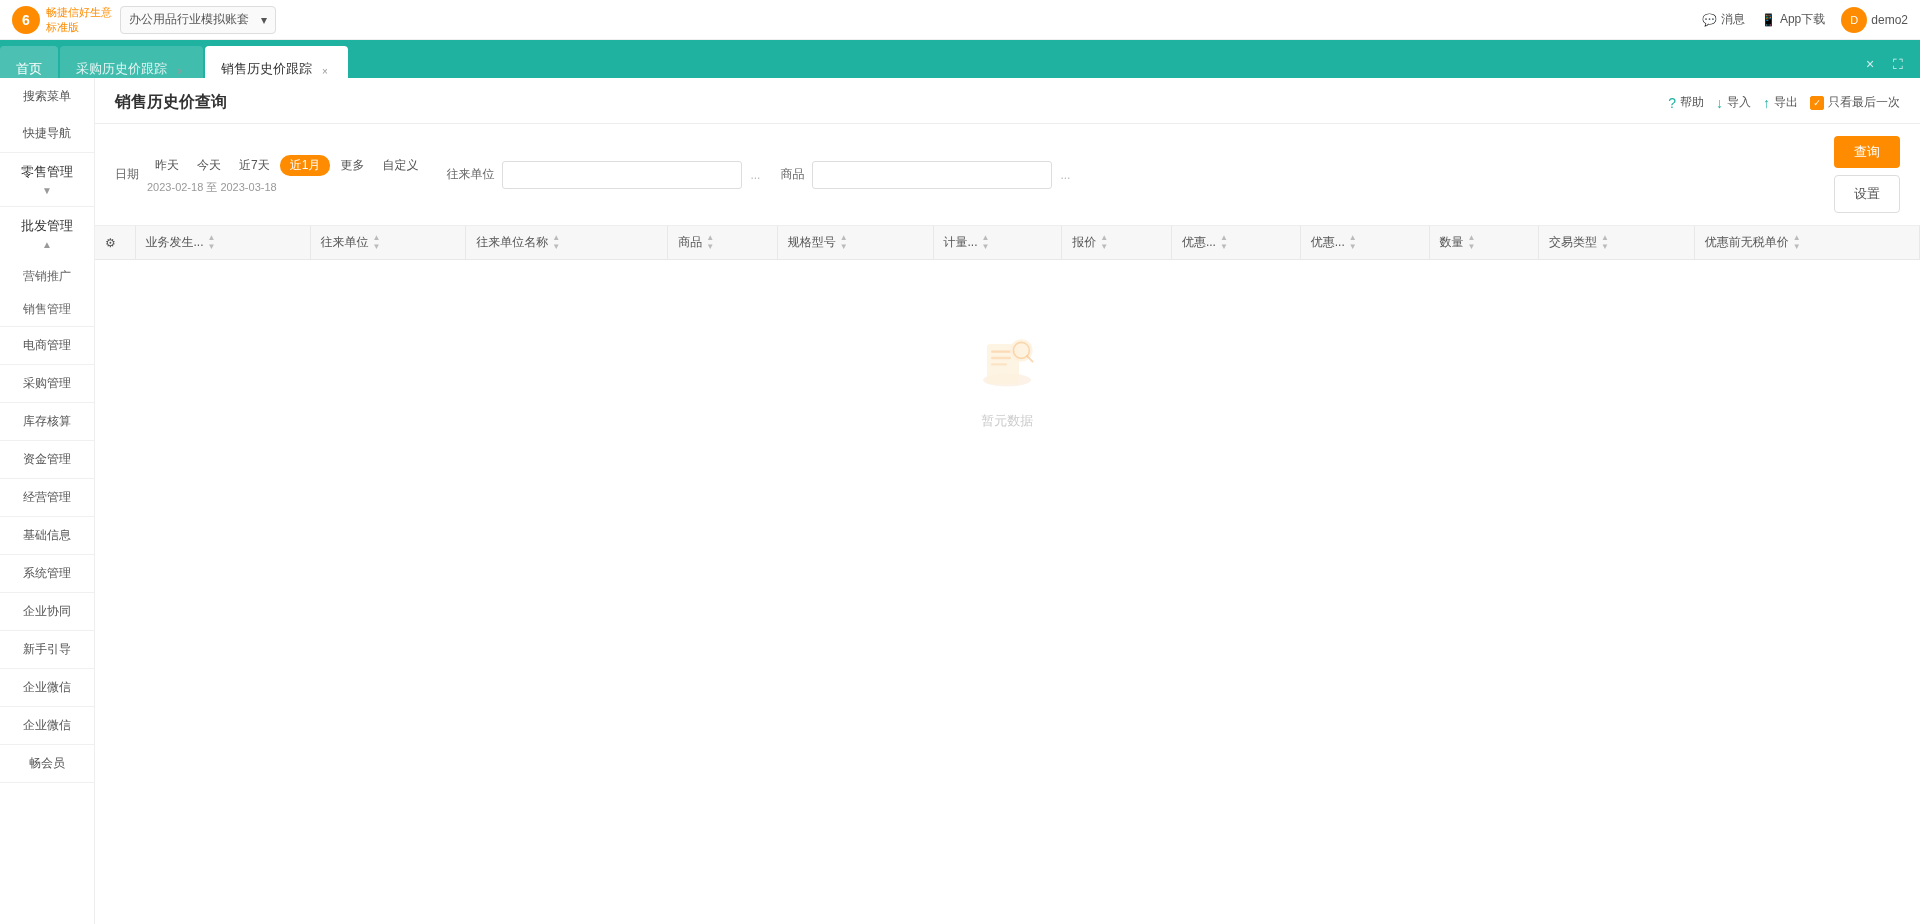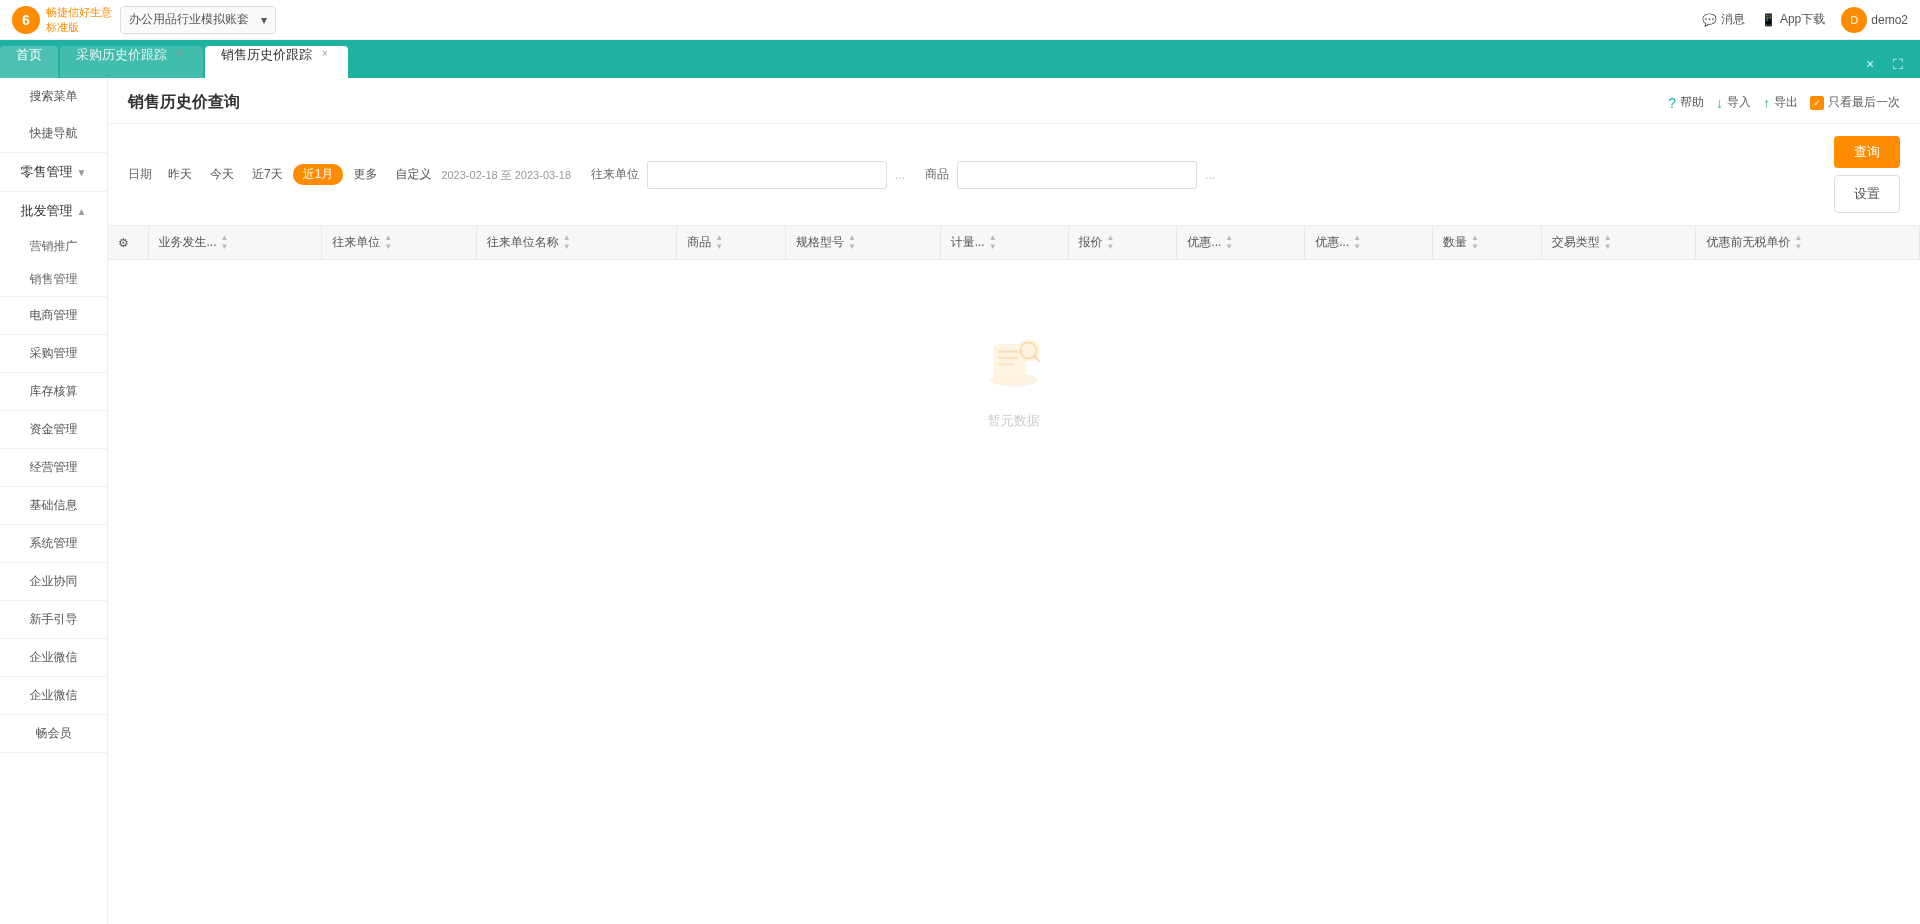--- a/index.html
+++ b/index.html
@@ -11,36 +11,36 @@
     .logo-area { display: flex; align-items: center; gap: 6px; }
     .logo-icon { width: 28px; height: 28px; background: #ff8c00; border-radius: 50%; display: flex; align-items: center; justify-content: center; color: white; font-size: 14px; font-weight: bold; }
     .logo-text { font-size: 11px; color: #ff8c00; line-height: 1.3; }
     .dropdown-select { display: flex; align-items: center; gap: 12px; padding: 0 8px; height: 28px; border: 1px solid #ddd; border-radius: 4px; cursor: pointer; font-size: 12px; color: #555; background: #fafafa; }
     .top-header-right { display: flex; align-items: center; gap: 16px; }
     .header-action { display: flex; align-items: center; gap: 4px; font-size: 12px; color: #555; cursor: pointer; }
     .user-avatar { width: 26px; height: 26px; border-radius: 50%; background: #ff8c00; display: flex; align-items: center; justify-content: center; color: white; font-size: 11px; }
 
     
     .tab-bar { height: 38px; background: #20b2a0; display: flex; align-items: flex-end; padding-left: 0; flex-shrink: 0; }
-    .tab { height: 32px; padding: 0 16px; display: flex; align-items: flex-start; gap: 6px; cursor: pointer; font-size: 13px; color: rgba(255,255,255,0.85); border-radius: 4px 4px 0 0; margin-right: 2px; background: rgba(255,255,255,0.15); position: relative; }
+    .tab { height: 32px; padding: 0 16px; display: flex; align-items: flex-end; gap: 6px; cursor: pointer; font-size: 13px; color: rgba(255,255,255,0.85); border-radius: 4px 4px 0 0; margin-right: 2px; background: rgba(255,255,255,0.15); position: relative; }
     .tab.home { background: rgba(255,255,255,0.2); color: white; }
     .tab.active { background: #fff; color: #333; }
     .tab-close { width: 14px; height: 14px; display: flex; align-items: center; justify-content: center; border-radius: 50%; font-size: 10px; color: #999; }
     .tab-bar-right { margin-left: auto; display: flex; align-items: center; gap: 8px; padding-right: 12px; padding-bottom: 4px; }
     .win-btn { width: 20px; height: 20px; display: flex; align-items: center; justify-content: center; color: rgba(255,255,255,0.8); cursor: pointer; font-size: 14px; }
 
     
     .main-layout { display: flex; flex: 1; overflow: hidden; }
 
     
-    .sidebar { width: 108px; background: #fff; border-right: 1px solid #eee; display: flex; flex-direction: column; flex-shrink: 0; overflow-y: auto; }
+    .sidebar { width: 95px; background: #fff; border-right: 1px solid #eee; display: flex; flex-direction: column; flex-shrink: 0; overflow-y: auto; }
     .sidebar-section { border-bottom: 1px solid #f0f0f0; }
     .sidebar-item { padding: 10px 4px; text-align: center; cursor: pointer; font-size: 12px; color: #555; transition: color 0.2s; }
     .sidebar-item.active { color: #ff8c00; }
-    .sidebar-item.section-header { display: flex; align-items: center; justify-content: center; gap: 4px; font-size: 13px; font-weight: 500; color: #333; padding: 10px 4px; }
+    .sidebar-item.section-header { display: flex; align-items: center; justify-content: center; gap: 4px; font-size: 13px; font-weight: 500; color: #333; padding: 10px 4px; flex-direction: column; }
     .sidebar-item.section-header .arrow { font-size: 10px; color: #999; }
     .sidebar-item.sub { font-size: 12px; color: #666; padding: 8px 4px; }
 
     
     .content-area { flex: 1; display: flex; flex-direction: column; overflow: hidden; background: #f5f7fa; }
 
     
     .page-header { background: #fff; padding: 14px 20px 10px; border-bottom: 1px solid #eee; flex-shrink: 0; }
     .page-title-row { display: flex; align-items: center; justify-content: space-between; margin-bottom: 0; }
     .page-title { font-size: 16px; font-weight: 600; color: #333; }
@@ -248,21 +248,21 @@
             <span>只看最后一次</span>
           </div>
         </div>
       </div>
     </div>
 
     <div class="filter-area">
       <div class="filter-row">
         <div class="filter-group">
           <span class="filter-label">日期</span>
-          <div style="display:flex; flex-direction:row; gap:2px;align-items:center;">
+          <div style="display:flex; flex-direction:column; gap:2px;">
             <div class="date-btns">
               <button class="date-btn">昨天</button>
               <button class="date-btn">今天</button>
               <button class="date-btn">近7天</button>
               <button class="date-btn active">近1月</button>
               <button class="date-btn">更多</button>
               <button class="date-btn">自定义</button>
             </div>
             <div class="date-range-text">2023-02-18 至 2023-03-18</div>
           </div>

